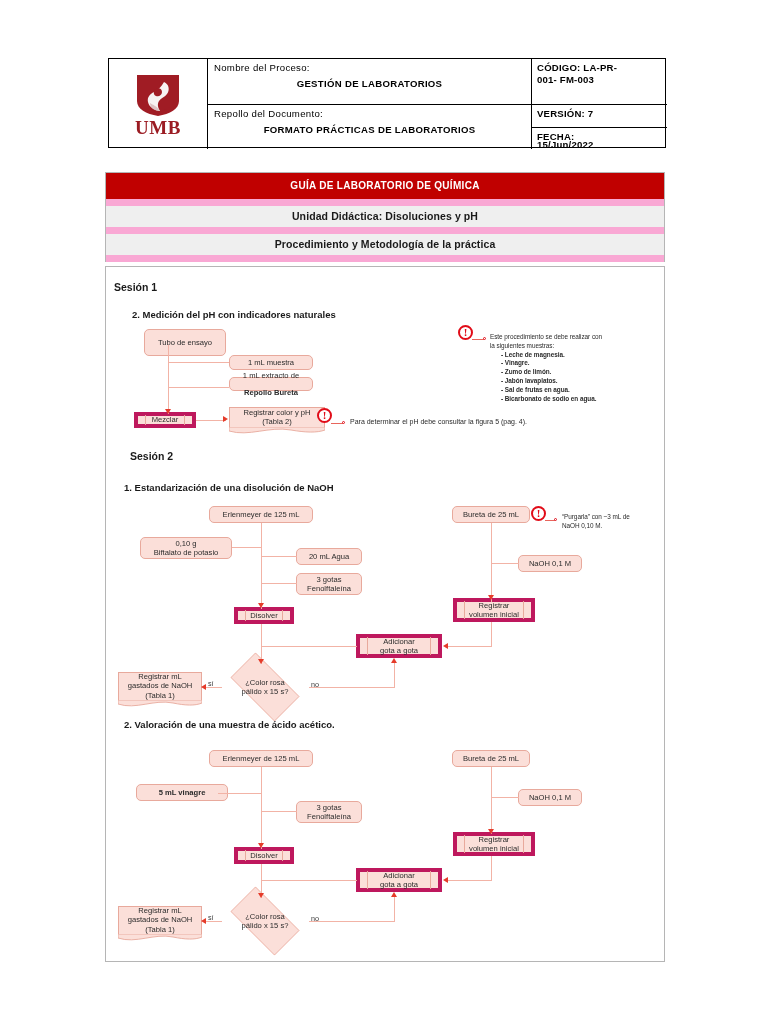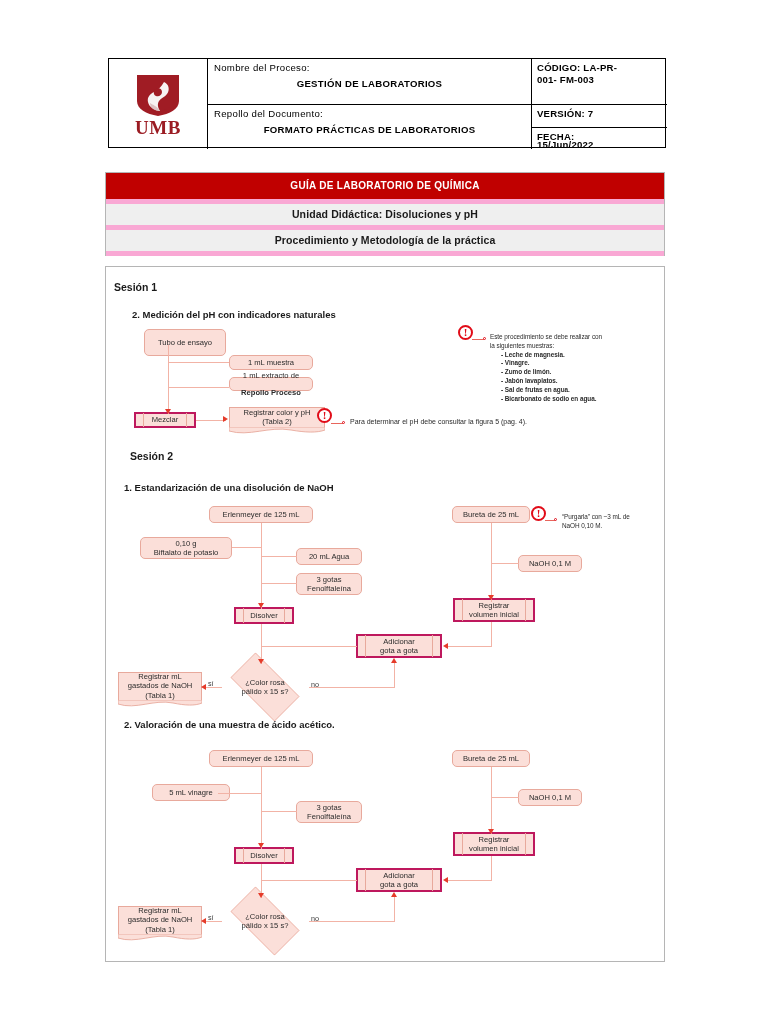--- a/index.html
+++ b/index.html
@@ -75,21 +75,21 @@
 
   
   .tblock {
     position: absolute;
     left: 105px; top: 172px;
     width: 560px;
     border: 1px solid #b5b5b5;
     border-bottom: none;
   }
   .trow {
-    border-bottom: 5px solid #f9a8d4;
+    border-bottom: 7px solid #f9a8d4;
     text-align: center;
     font-size: 10.5px;
     font-weight: bold;
     color: #1a1a1a;
     padding: 4px 4px 5px 4px;
     background: #efefef;
     letter-spacing: 0.1px;
   }
   .trow.red {
     background: #c00000;
@@ -127,21 +127,21 @@
     font-size: 7.6px;
     display: flex; align-items: center; justify-content: center;
     text-align: center;
     line-height: 1.25;
     padding: 1px 3px;
   }
   
   .fproc {
     position: absolute;
     background: #fbdfd9;
-    border: 2px solid #be185d;
+    border: 4px solid #be185d;
     color: #2b2b2b;
     font-size: 7.6px;
     display: flex; align-items: center; justify-content: center;
     text-align: center;
     line-height: 1.25;
   }
   .fproc::before, .fproc::after {
     content: "";
     position: absolute; top: -1px; bottom: -1px;
     width: 0; border-left: 1px solid #e8a99c;
@@ -295,21 +295,21 @@
 
     <div class="sesion" style="left:8px; top:14px;">Sesión 1</div>
     <div class="subt" style="left:26px; top:42px;">2. Medición del pH con indicadores naturales</div>
 
     <div class="fnode" style="left:38px; top:62px; width:82px; height:27px;">Tubo de ensayo</div>
 
     <div class="fnode" style="left:123px; top:88px; width:84px; height:15px;">1 mL muestra</div>
 
     <div class="fnode" style="left:123px; top:110px; width:84px; height:14px; flex-direction:column;gap:8px;">
       <span>1 mL extracto de</span>
-      <span style="font-weight:bold;">Repollo Proceso</span>
+      <span style="font-weight:bold;">Repollo Bureta</span>
     </div>
 
     <div class="fproc" style="left:28px; top:145px; width:62px; height:16px;">Mezclar</div>
 
     <div class="fdoc" style="left:123px; top:140px; width:96px; height:22px; flex-direction:column;">
       <span>Registrar color y pH</span>
       <span>(Tabla 2)</span>
       <svg class="wave" viewBox="0 0 96 9" preserveAspectRatio="none">
         <path d="M0 0 L0 4 C20 10 40 -1 62 3 C76 5.5 88 6 96 3 L96 0 Z" fill="#fbdfd9" stroke="#e8a99c" stroke-width="0.9"></path>
       </svg>
@@ -425,21 +425,21 @@
     <div class="notedot" style="left:448px; top:250.5px;"></div>
     <div class="notetext" style="left:456px; top:246px; width:100px;">
       <div>“Purgarla” con ~3 mL de</div>
       <div>NaOH 0,10 M.</div>
     </div>
 
     <div class="subt" style="left:18px; top:452px;">2. Valoración de una muestra de ácido acético.</div>
 
     <div class="fnode" style="left:103px; top:483px; width:104px; height:17px;">Erlenmeyer de 125 mL</div>
 
-    <div class="fnode" style="left:46px; top:517px; width:78px; height:17px;">5 mL vinagre</div>
+    <div class="fnode" style="left:30px; top:517px; width:92px; height:17px;font-weight:bold;">5 mL vinagre</div>
 
     <div class="fnode" style="left:190px; top:534px; width:66px; height:22px; flex-direction:column;">
       <span>3 gotas</span>
       <span>Fenolftaleína</span>
     </div>
 
     <div class="fproc" style="left:128px; top:580px; width:60px; height:17px;">Disolver</div>
 
     <div class="fnode" style="left:346px; top:483px; width:78px; height:17px;">Bureta de 25 mL</div>
 

